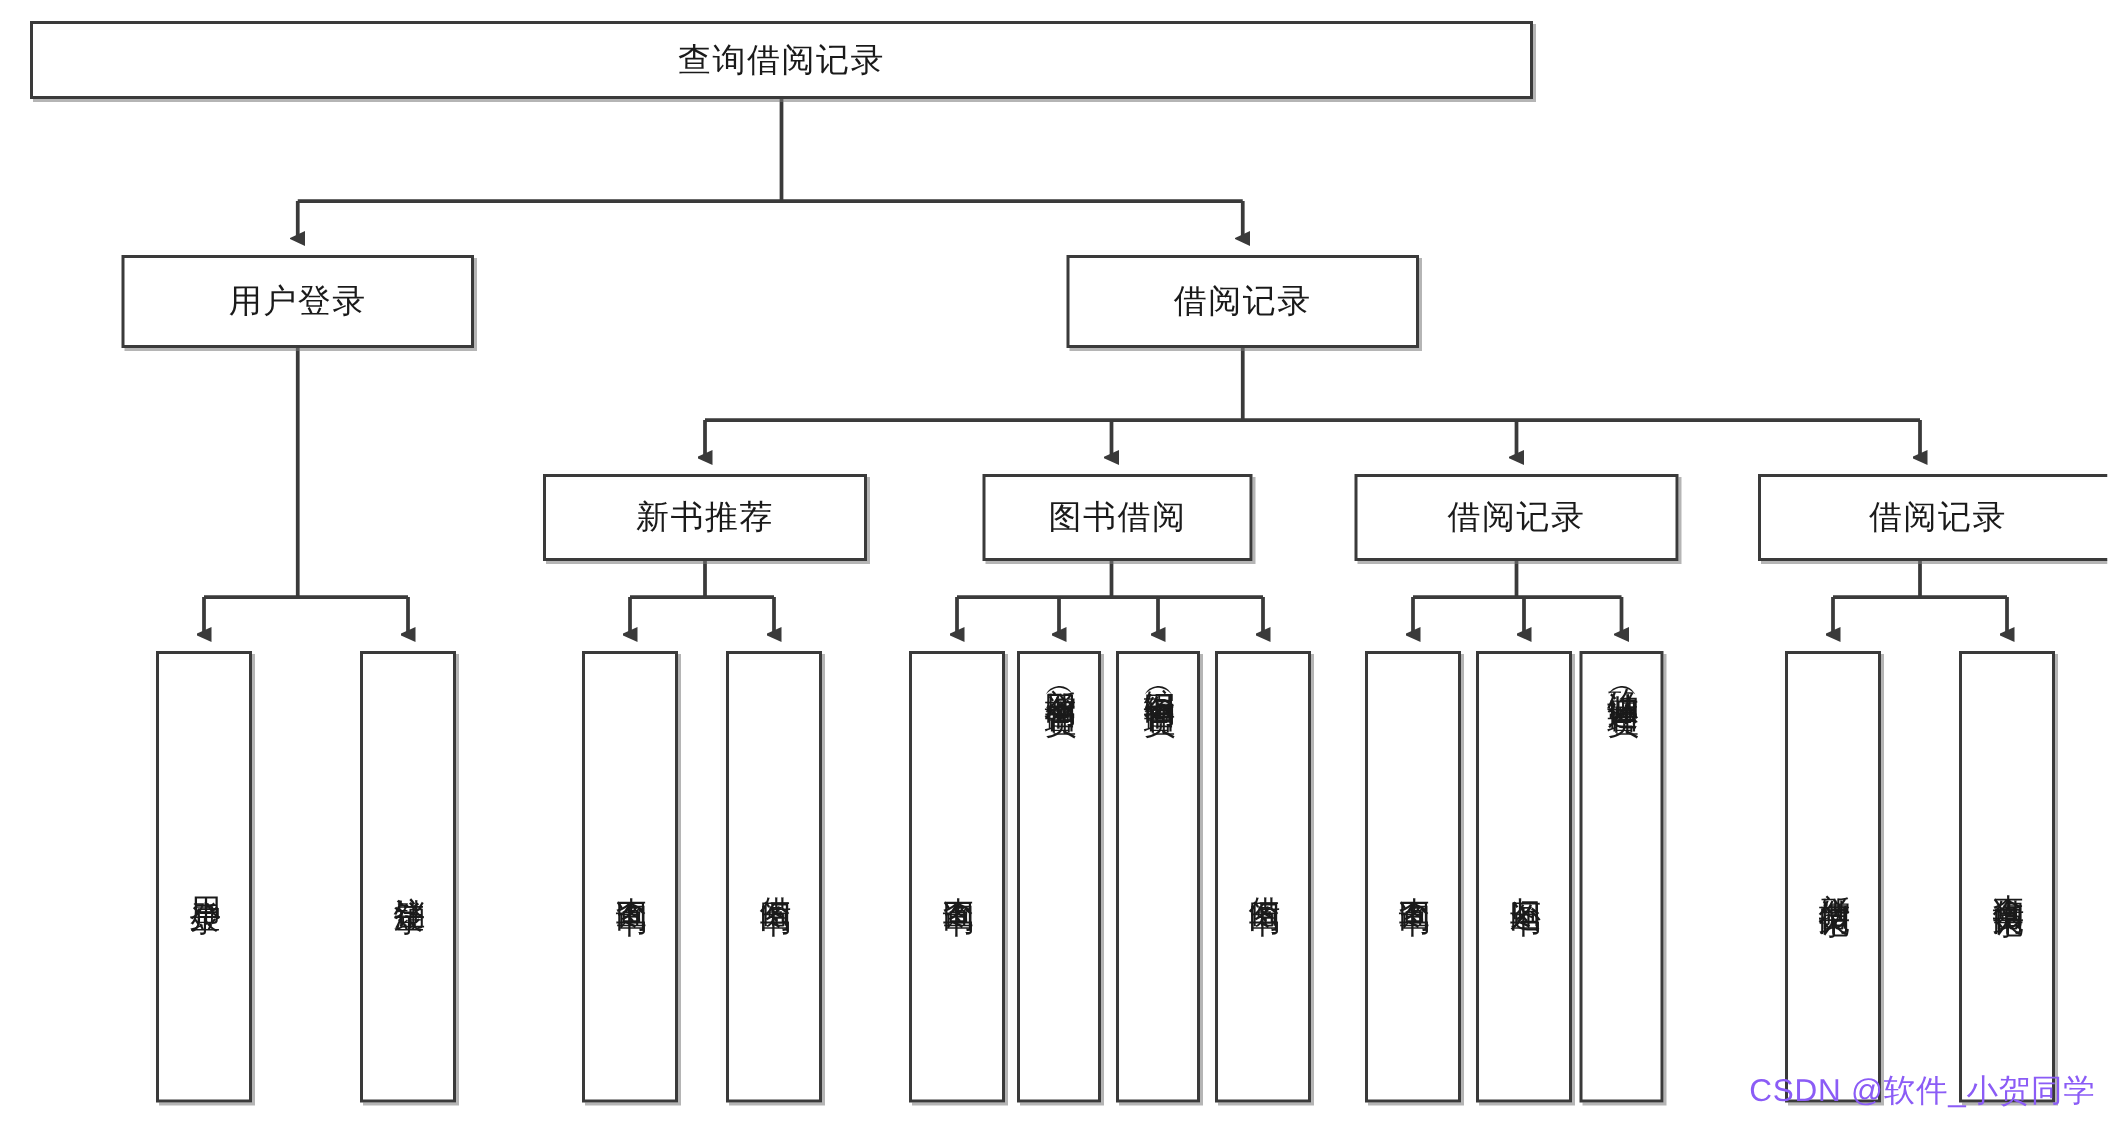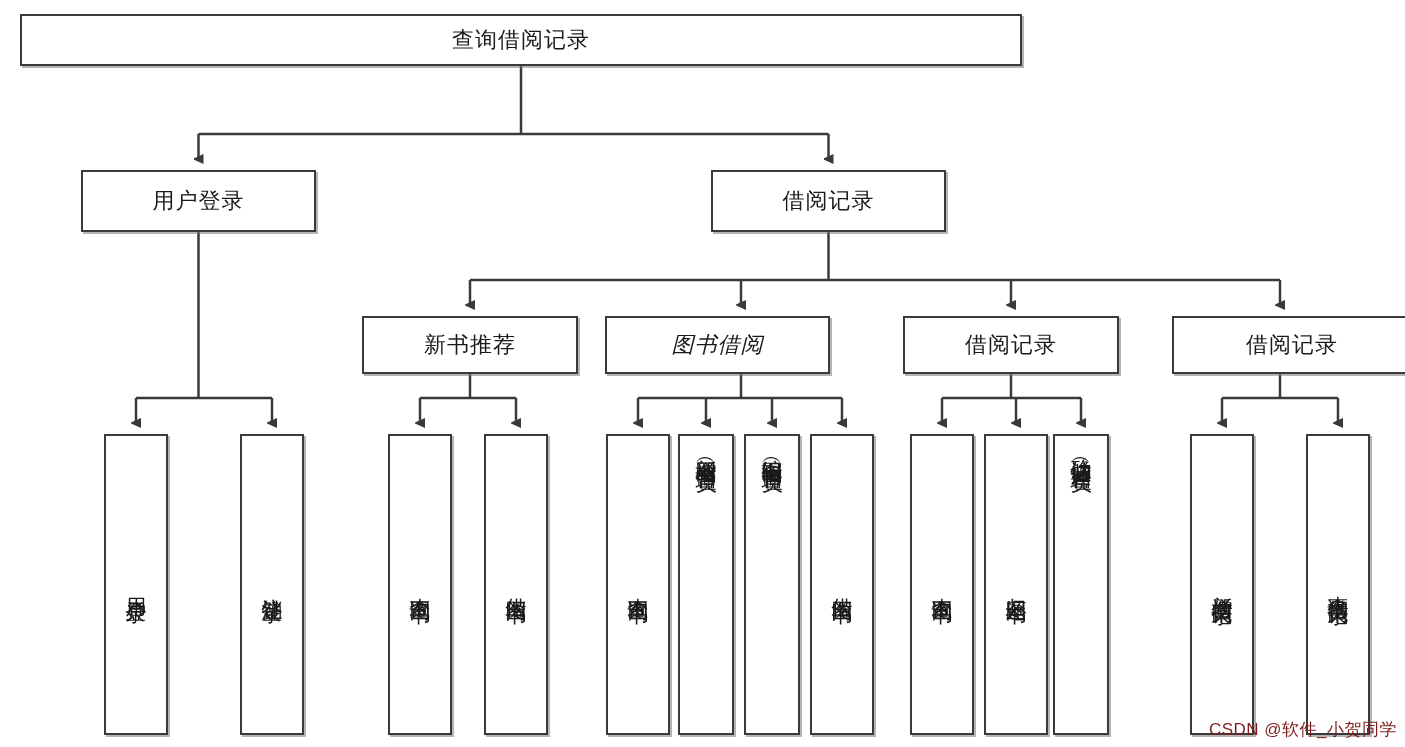--- a/index.html
+++ b/index.html
@@ -57,22 +57,22 @@
     white-space: nowrap;
   }
   .node.vertical.centered {
     align-items: center;
     padding-top: 0;
   }
   .watermark {
     position: absolute;
     right: 8px;
     bottom: 6px;
-    font-size: 17px;
-    color: #7f1d1d;
+    font-size: 21px;
+    color: #8b5cf6;
     letter-spacing: 0.5px;
     white-space: nowrap;
   }
 </style>
 </head>
 <body>
 
 <div id="canvas">
   <svg class="edges" viewBox="0 0 1405 747">
     <defs>
@@ -123,21 +123,21 @@
       </div>
       <div class="node horizontal" style="left: 81px; top: 170px; width: 235px; height: 62px;">
         <span class="label">用户登录</span>
       </div>
       <div class="node horizontal" style="left: 711px; top: 170px; width: 235px; height: 62px;">
         <span class="label">借阅记录</span>
       </div>
       <div class="node horizontal" style="left: 362px; top: 316px; width: 216px; height: 58px; text-align: center;">
         <span class="label">新书推荐</span>
       </div>
-      <div class="node horizontal" style="left: 605px; top: 316px; width: 225px; height: 58px; font-style: italic;">
+      <div class="node horizontal" style="left: 655px; top: 316px; width: 180px; height: 58px;">
         <span class="label">图书借阅</span>
       </div>
       <div class="node horizontal" style="left: 903px; top: 316px; width: 216px; height: 58px;">
         <span class="label">借阅记录</span>
       </div>
       <div class="node horizontal" style="left: 1172px; top: 316px; width: 240px; height: 58px;">
         <span class="label">借阅记录</span>
       </div>
       <div class="node vertical centered" style="left: 104px; top: 434px; width: 64px; height: 301px;">
         <span class="label">用户登录</span>

